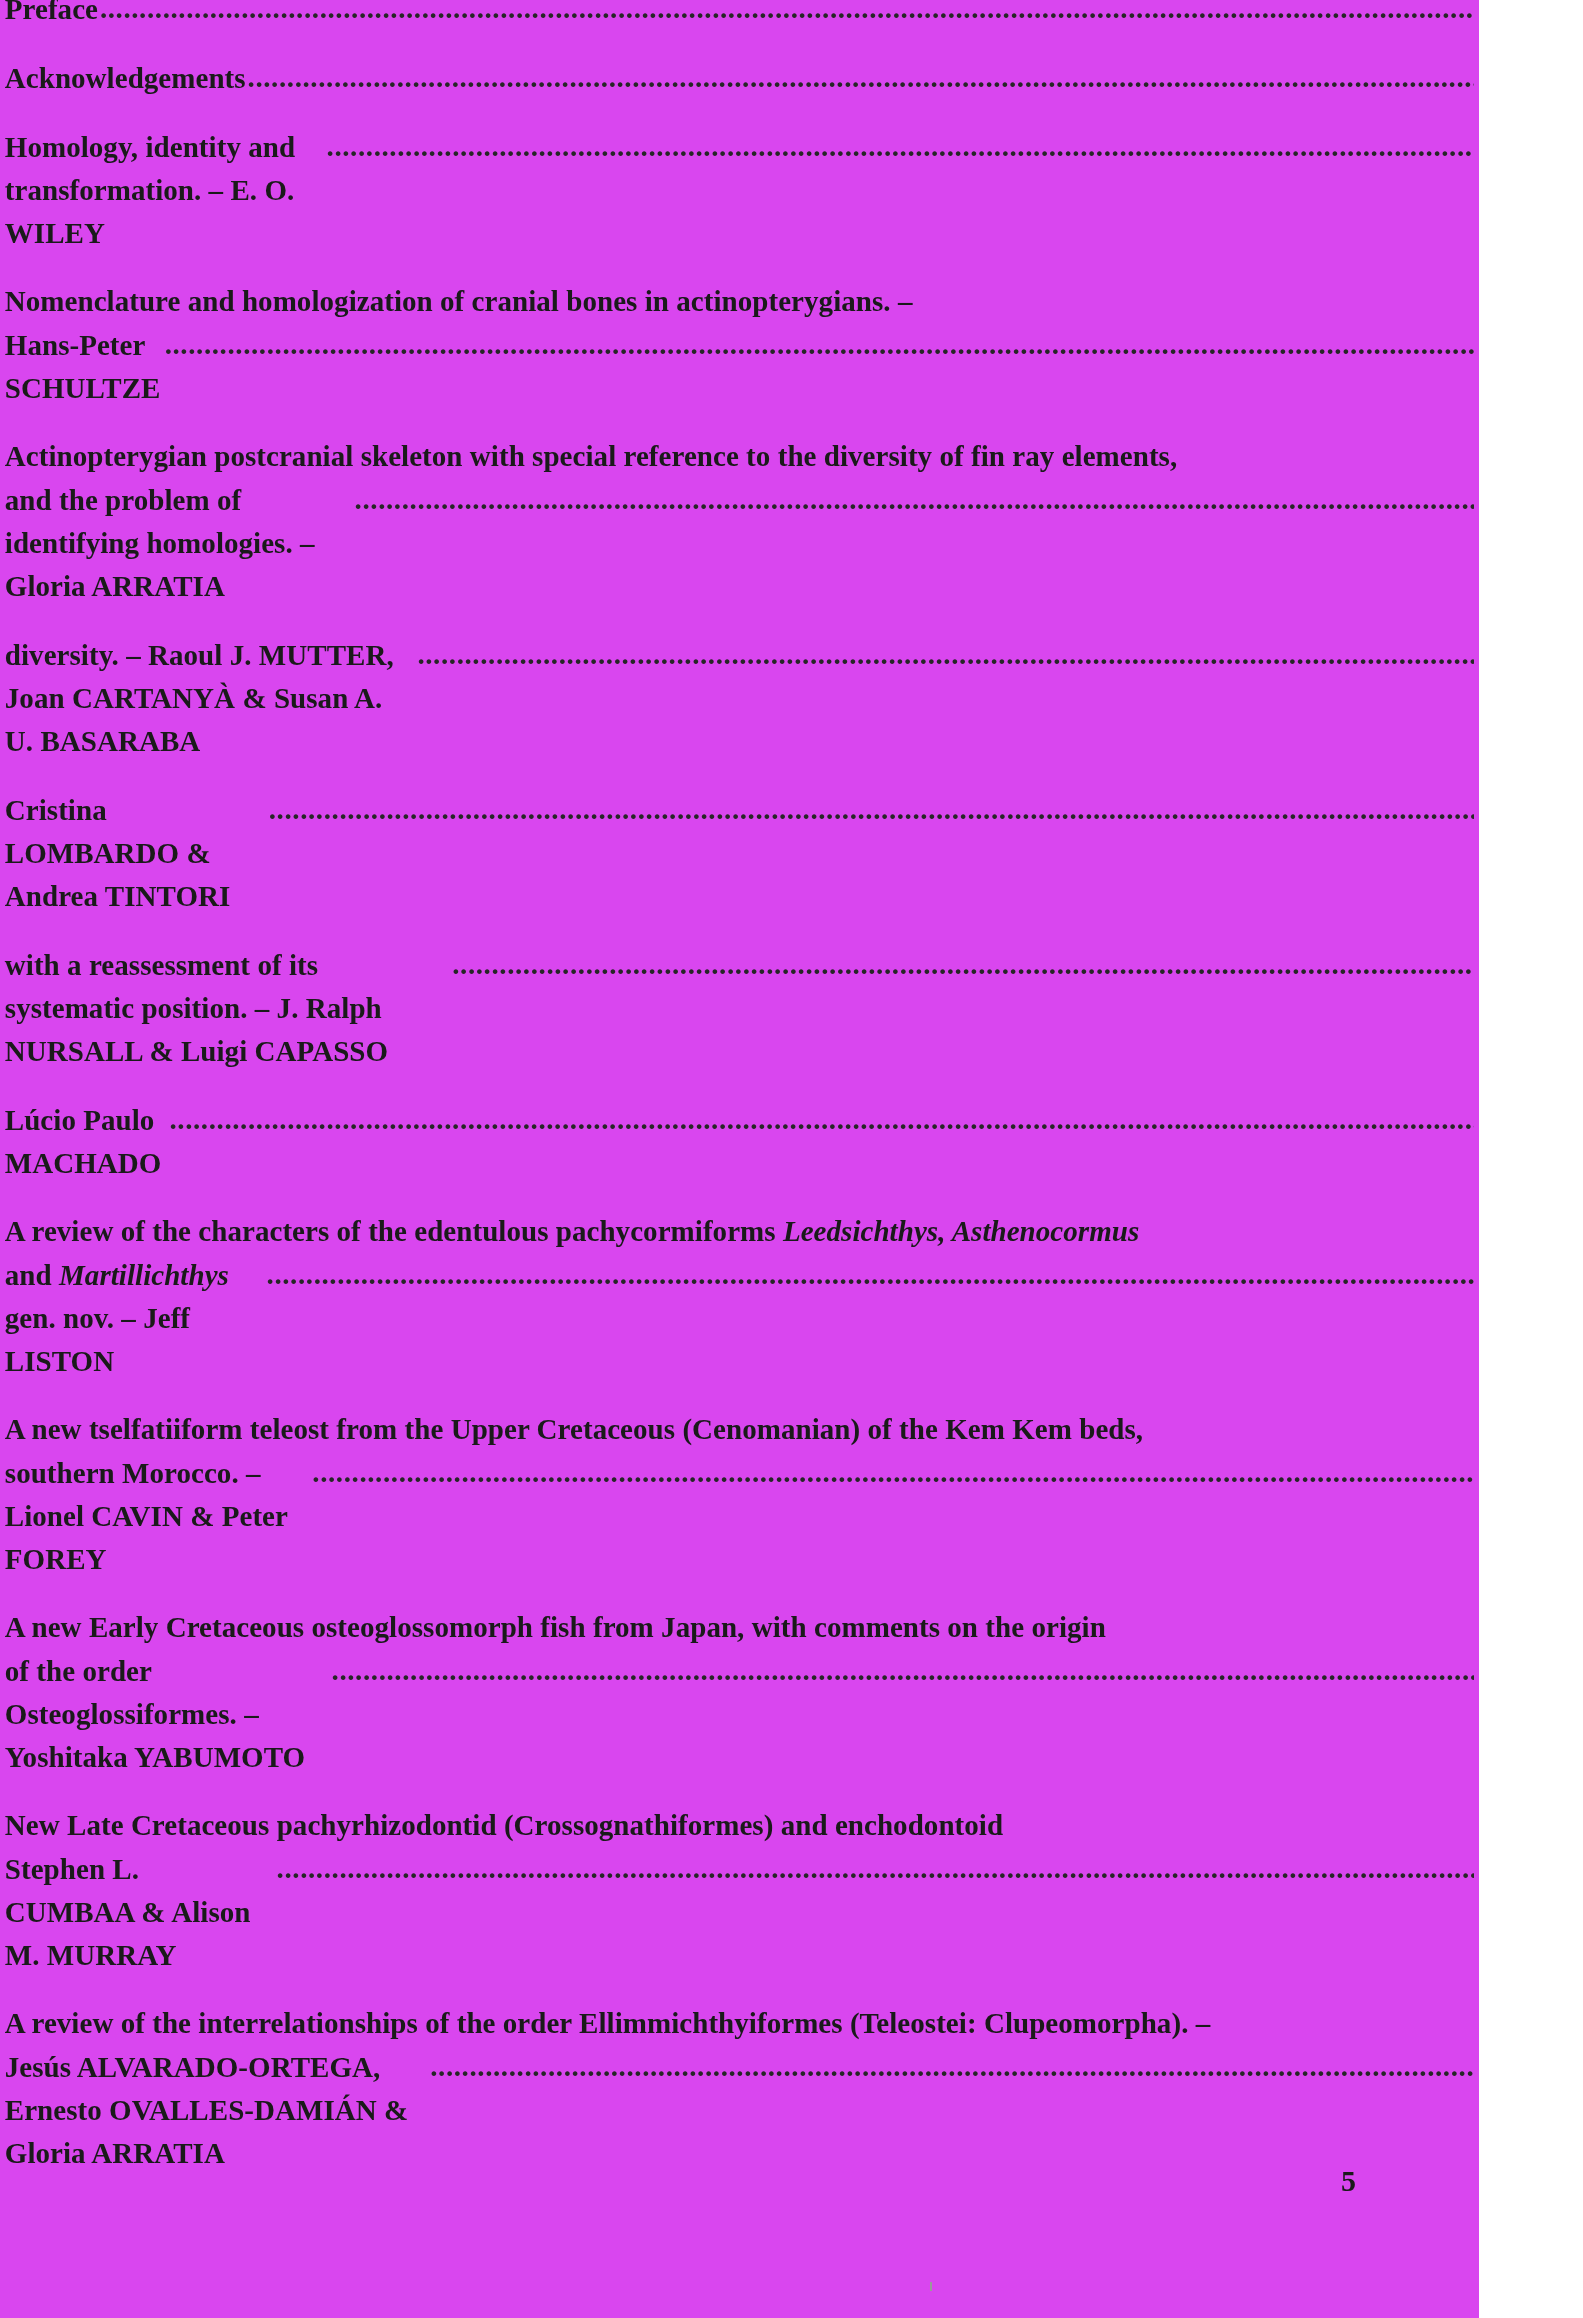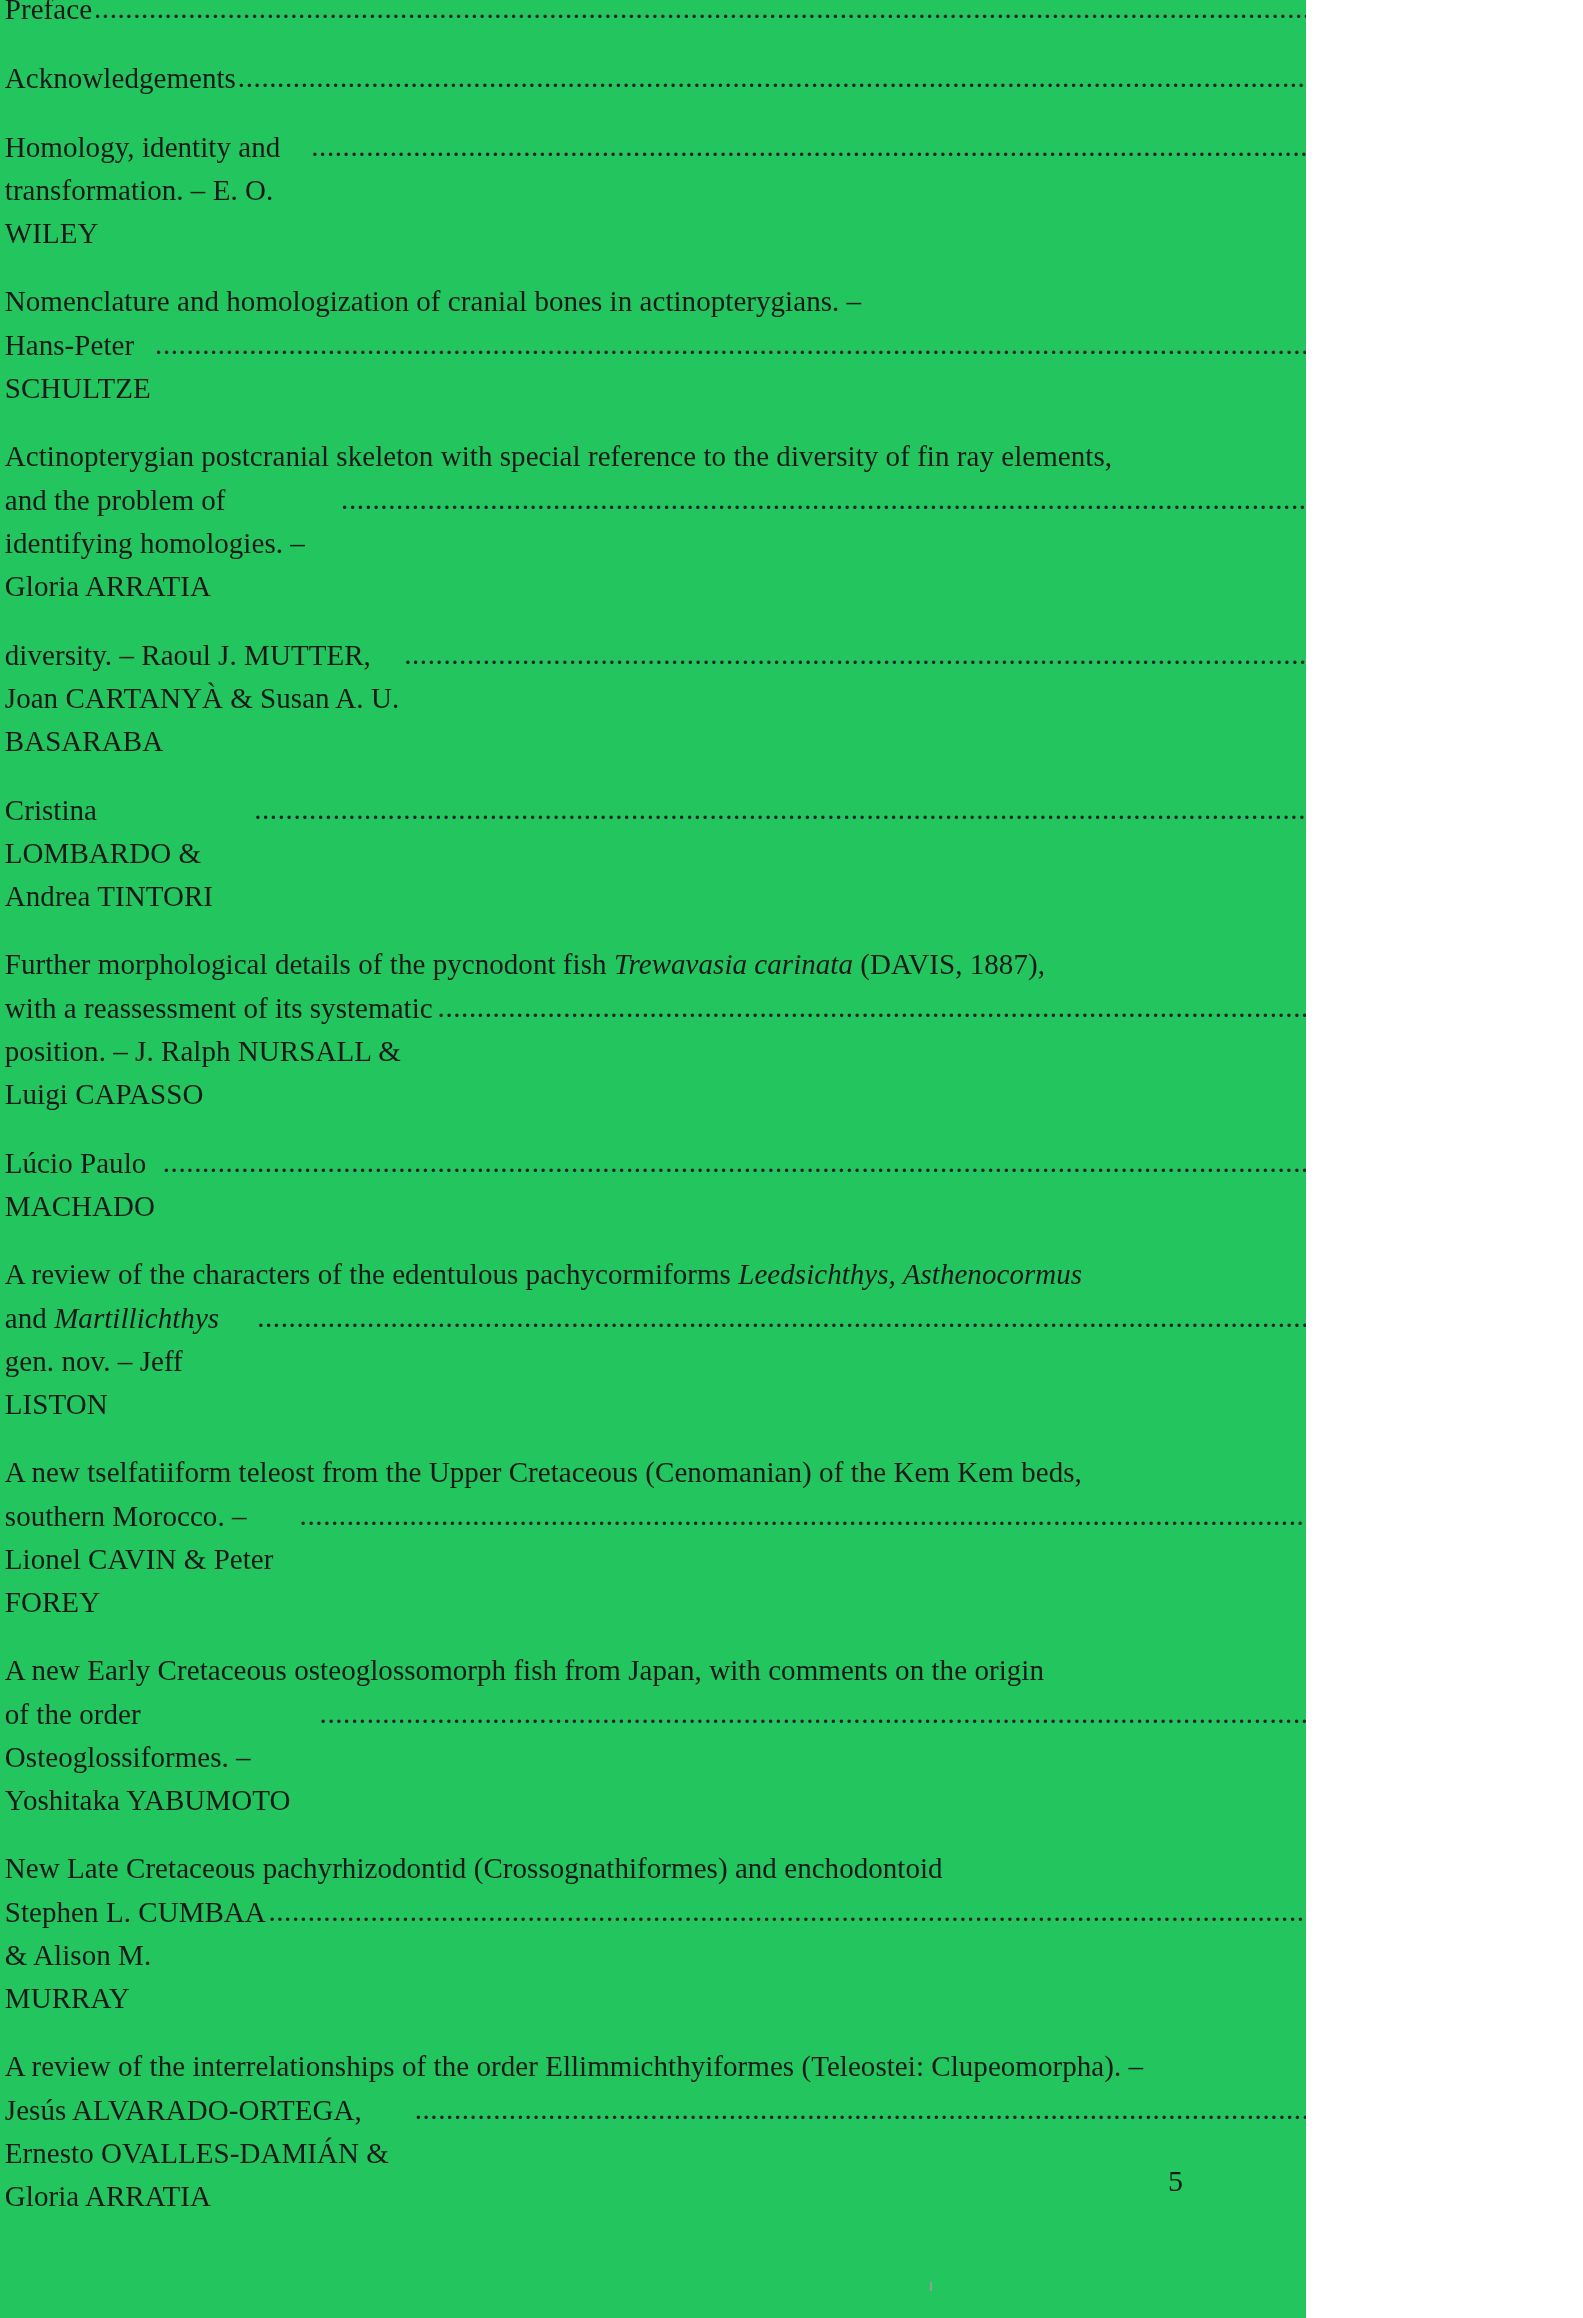--- a/index.html
+++ b/index.html
@@ -6,24 +6,25 @@
     margin: 0;
     padding: 0;
     background: #ffffff;
   }
   body {
     font-family: "Liberation Serif", "DejaVu Serif", serif;
     color: #1a1a1a;
   }
   #page {
     position: relative;
-    width: 1306px;
+    width: 1479px;
     height: 2318px;
-    background: #22c55e;
+    background: #d946ef;
     overflow: hidden;
+    font-weight: bold;
   }
   #toc {
     position: absolute;
     left: 4.8px;
     top: -13.4px;
     width: 1574px;
   }
   .entry {
     margin: 0 0 25px 0;
     padding: 0;
@@ -102,21 +103,20 @@
         <div class="line nopage"><span class="txt"><span>Actinopterygian postcranial skeleton with special reference to the diversity of fin ray elements,</span></span></div>
         <div class="line"><span class="txt"><span>and the problem of identifying homologies. – Gloria ARRATIA</span></span><span class="leader">................................................................................................................................................................................................................................................................................................................................</span><span class="pnum">49</span></div>
       </div>
       <div class="entry">
         <div class="line"><span class="txt"><span>diversity. – Raoul J. MUTTER, Joan CARTANYÀ &amp; Susan A. U. BASARABA</span></span><span class="leader">................................................................................................................................................................................................................................................................................................................................</span><span class="pnum">103</span></div>
       </div>
       <div class="entry">
         <div class="line"><span class="txt"><span>Cristina LOMBARDO &amp; Andrea TINTORI</span></span><span class="leader">................................................................................................................................................................................................................................................................................................................................</span><span class="pnum">129</span></div>
       </div>
       <div class="entry">
-        <div class="line nopage"><span class="txt"><span>Further morphological details of the pycnodont fish </span><i>Trewavasia carinata</i><span> (DAVIS, 1887),</span></span></div>
         <div class="line"><span class="txt"><span>with a reassessment of its systematic position. – J. Ralph NURSALL &amp; Luigi CAPASSO </span></span><span class="leader">................................................................................................................................................................................................................................................................................................................................</span><span class="pnum">143</span></div>
       </div>
       <div class="entry">
         <div class="line"><span class="txt"><span>Lúcio Paulo MACHADO</span></span><span class="leader">................................................................................................................................................................................................................................................................................................................................</span><span class="pnum">167</span></div>
       </div>
       <div class="entry">
         <div class="line nopage"><span class="txt"><span>A review of the characters of the edentulous pachycormiforms </span><i>Leedsichthys, Asthenocormus</i></span></div>
         <div class="line"><span class="txt"><span>and </span><i>Martillichthys</i><span> gen. nov. – Jeff LISTON </span></span><span class="leader">................................................................................................................................................................................................................................................................................................................................</span><span class="pnum">181</span></div>
       </div>
       <div class="entry">

